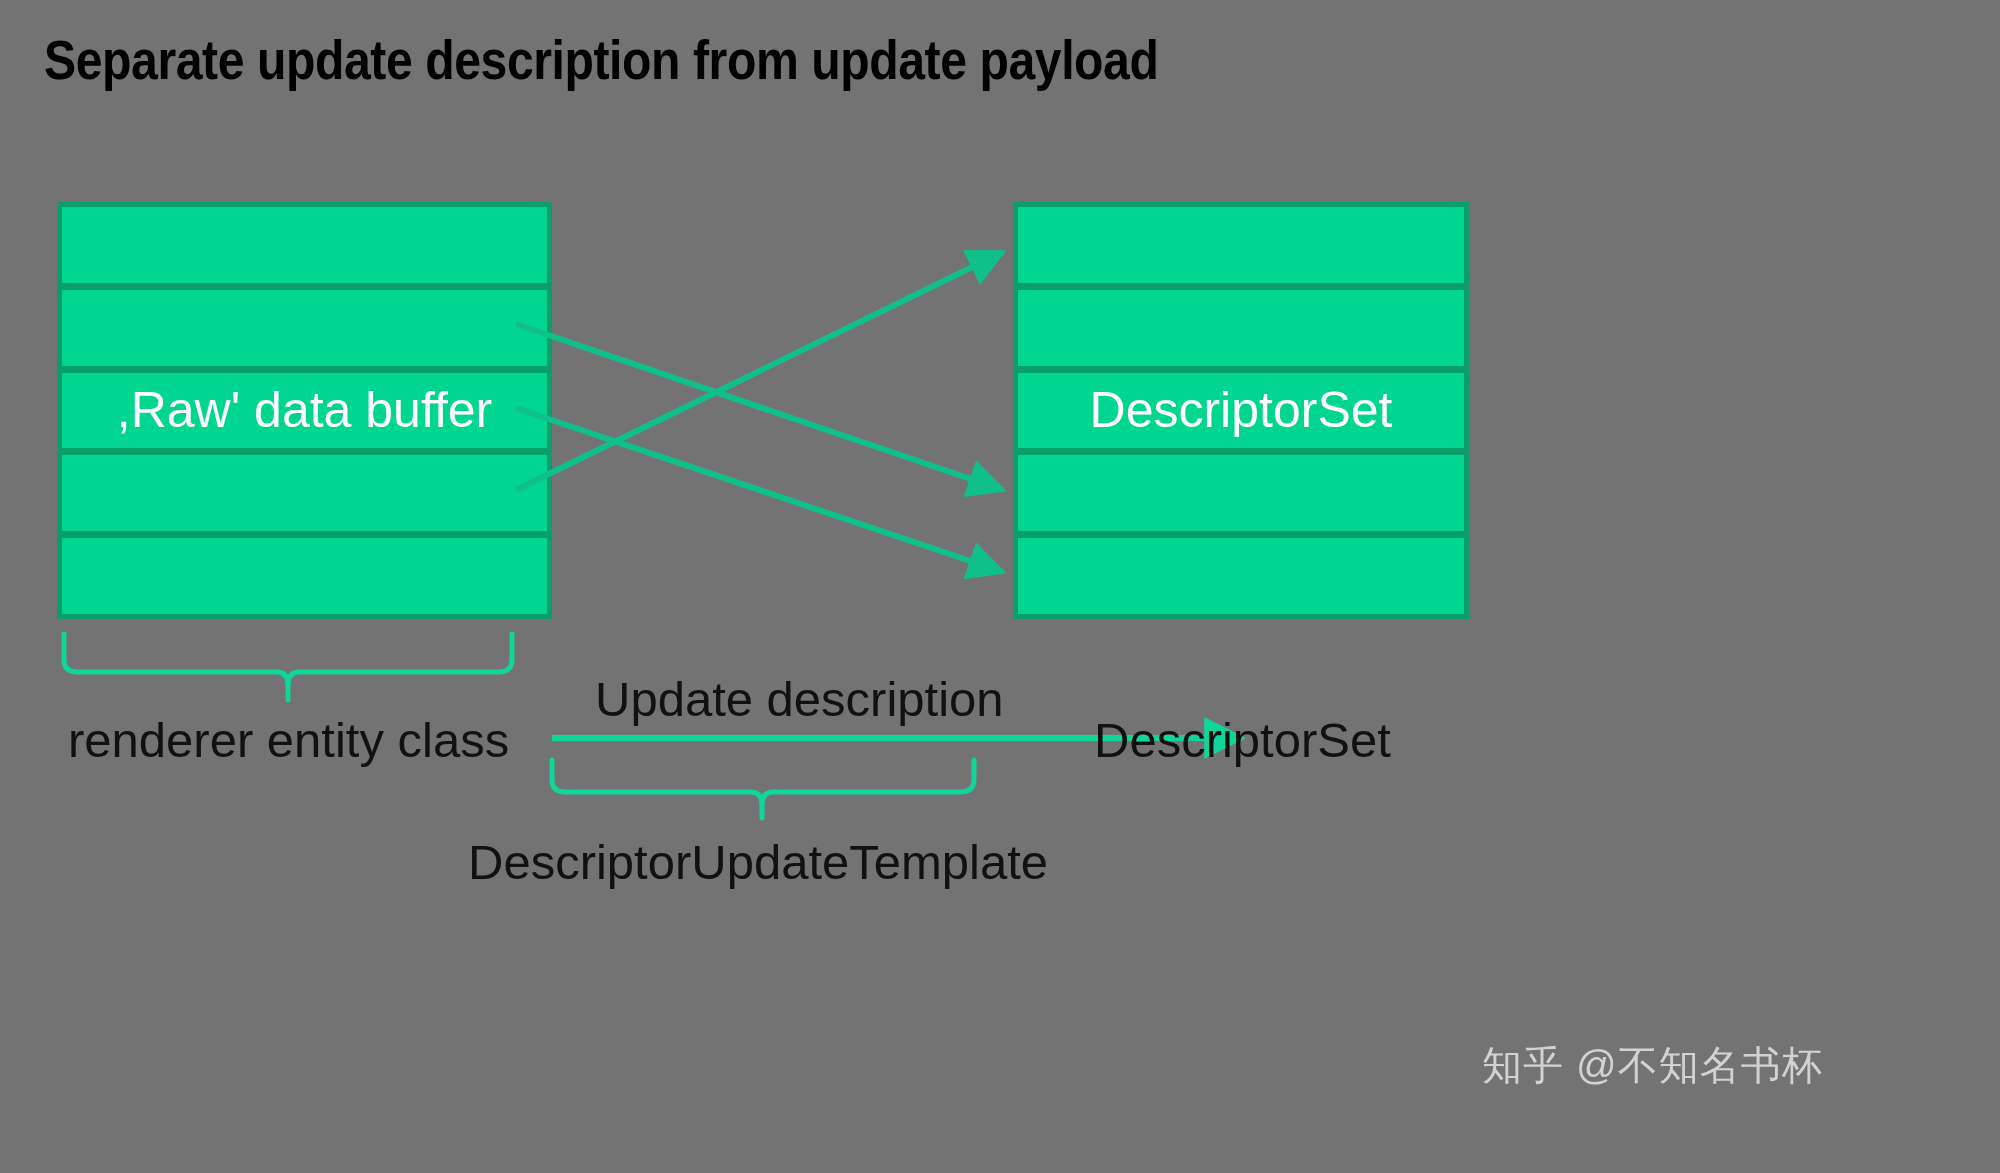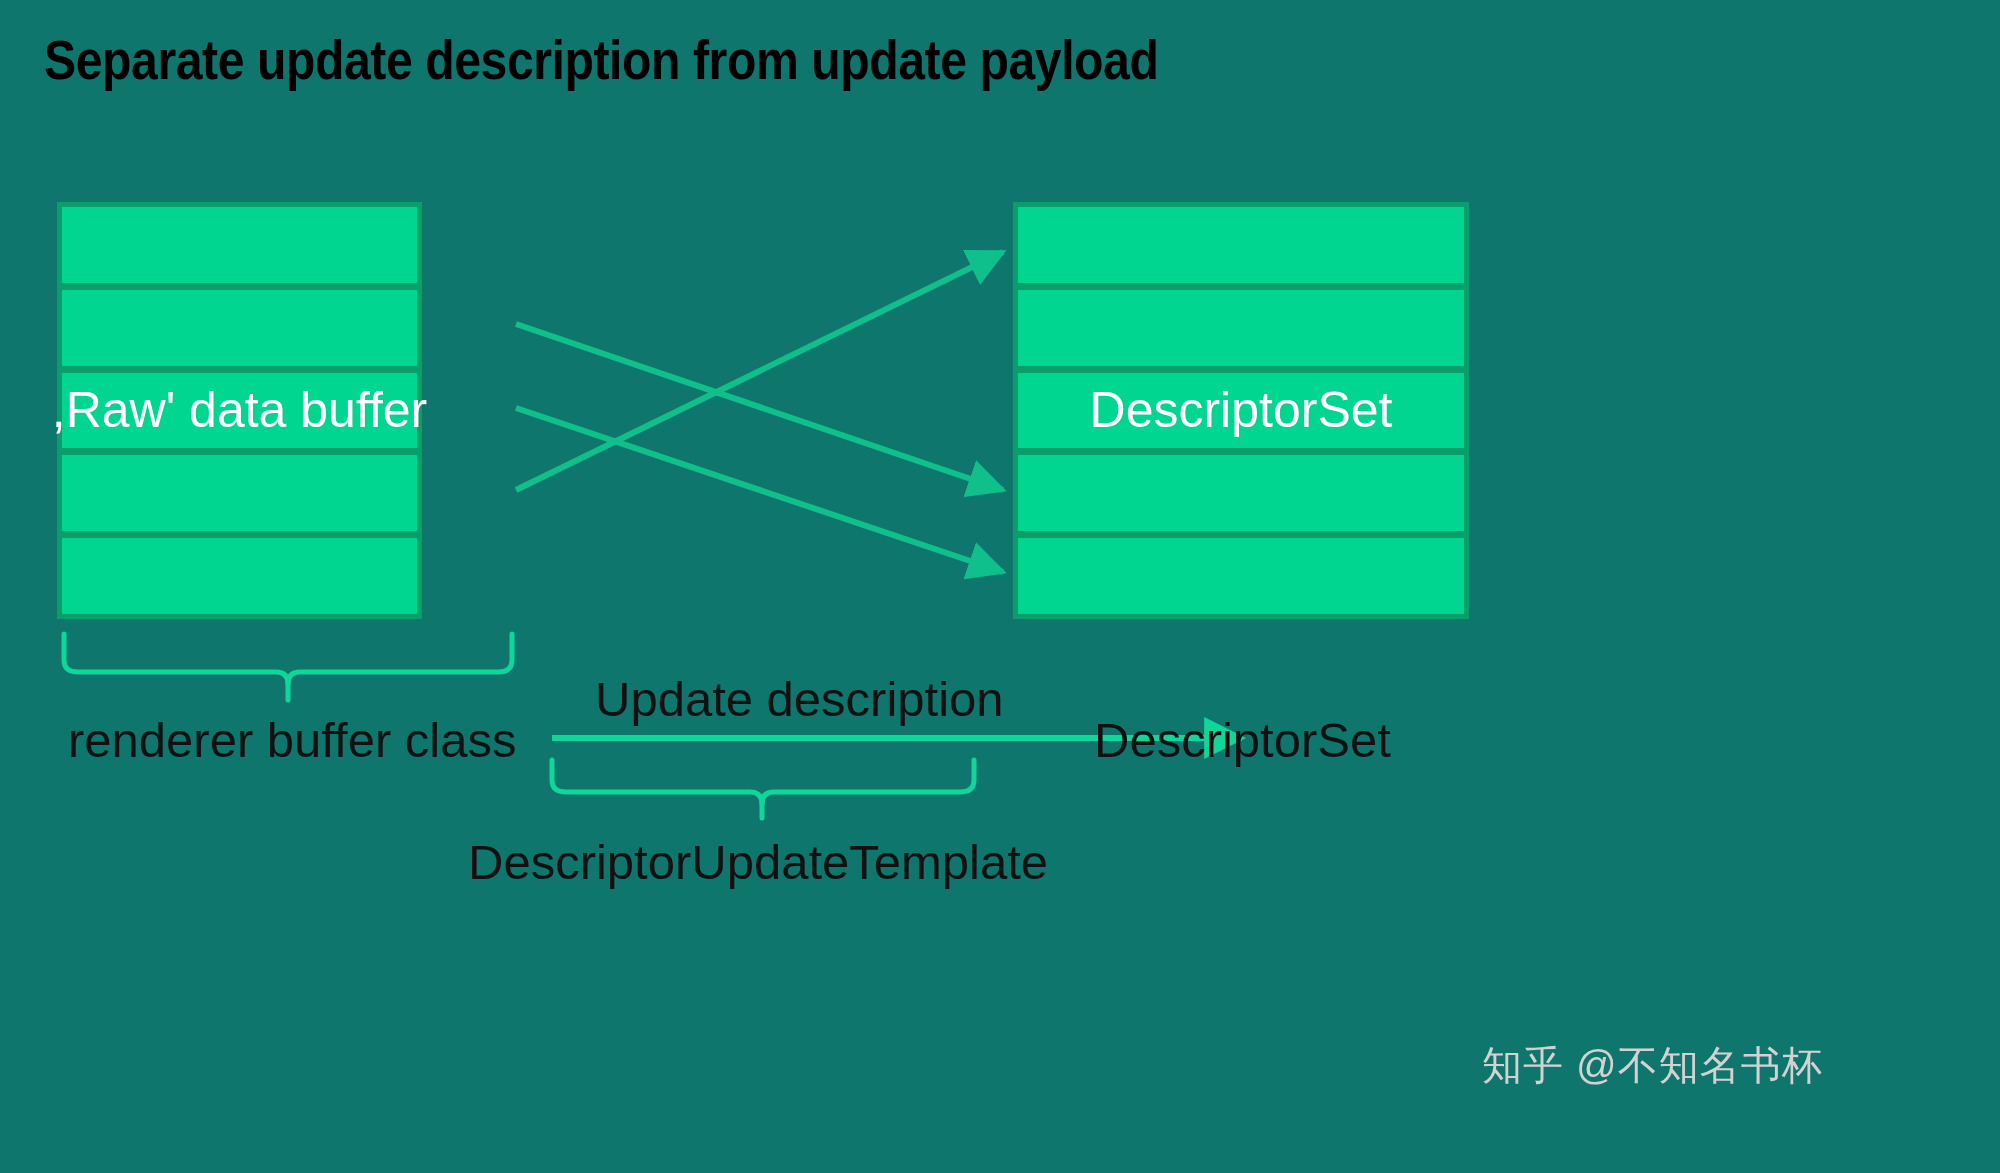--- a/index.html
+++ b/index.html
@@ -9,21 +9,21 @@
     background: #ffffff;
   }
   body {
     font-family: "Liberation Sans", sans-serif;
     -webkit-font-smoothing: antialiased;
   }
   #canvas {
     position: relative;
     width: 2000px;
     height: 1173px;
-    background: #0f766e;
+    background: #737373;
     overflow: hidden;
   }
 
   
   #page-title {
     position: absolute;
     left: 44px;
     top: 26px;
     font-family: "Liberation Sans", sans-serif;
     font-weight: bold;
@@ -59,21 +59,21 @@
     font-family: "Liberation Sans", sans-serif;
     font-size: 50px;
     line-height: 1;
     white-space: nowrap;
     font-weight: normal;
   }
 
   #left-stack {
     left: 57px;
     top: 202px;
-    width: 365px;
+    width: 495px;
     height: 417px;
   }
   #right-stack {
     left: 1013px;
     top: 202px;
     width: 456px;
     height: 417px;
   }
 
   
@@ -195,21 +195,21 @@
                L 750 792
                Q 762 792 762 804
                Q 762 792 774 792
                L 960 792
                Q 974 792 974 780
                L 974 760" fill="none" stroke="#10D69A" stroke-width="5" stroke-linecap="round" stroke-linejoin="round"></path>
       <path d="M 762 798 L 762 818" fill="none" stroke="#10D69A" stroke-width="5" stroke-linecap="round"></path>
     </g>
   </svg>
 
-  <div id="label-renderer-entity-class" class="plain-label">renderer buffer class</div>
+  <div id="label-renderer-entity-class" class="plain-label">renderer entity class</div>
 
   <div id="label-update-description" class="plain-label">Update description</div>
 
   <div id="label-descriptorset-right" class="plain-label">DescriptorSet</div>
 
   <div id="label-descriptor-update-template" class="plain-label">DescriptorUpdateTemplate</div>
 
   <div id="watermark">知乎 @不知名书杯</div>
 
 </div>

